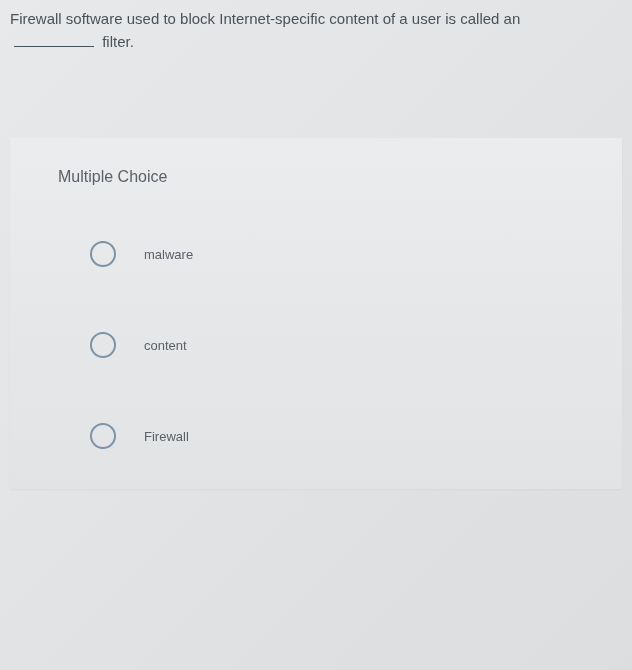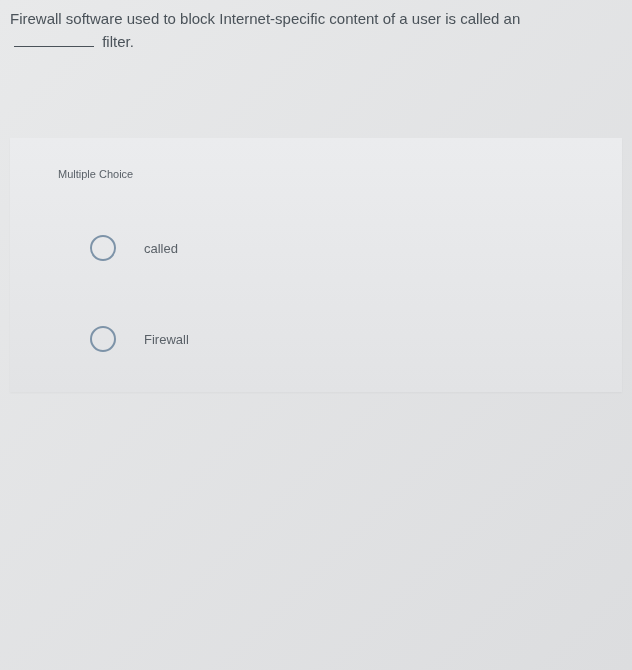--- a/index.html
+++ b/index.html
@@ -29,21 +29,21 @@
       width: 80px;
       margin: 0 4px;
       vertical-align: baseline;
     }
     .choice-container {
       background: linear-gradient(180deg, #ebecee 0%, #e2e3e5 100%);
       padding: 30px 48px 40px 48px;
       box-shadow: 0 1px 2px rgba(0,0,0,0.04);
     }
     .choice-header {
-      font-size: 11px;
+      font-size: 16px;
       color: #5a6168;
       margin-bottom: 55px;
       font-weight: 400;
     }
     .options {
       display: flex;
       flex-direction: column;
       gap: 65px;
       padding-left: 32px;
     }
@@ -74,23 +74,27 @@
   <span class="blank"></span>
   <span>filter.</span>
 </div>
 
 <div class="choice-container">
   <div class="choice-header">Multiple Choice</div>
   <div class="options">
 
     <div class="option">
       <div class="radio"></div>
-      <span class="option-label">called</span>
+      <span class="option-label">malware</span>
     </div>
 
+    <div class="option">
+      <div class="radio"></div>
+      <span class="option-label">content</span>
+    </div>
 
     <div class="option">
       <div class="radio"></div>
       <span class="option-label">Firewall</span>
     </div>
 
 
   </div>
 </div>
 

